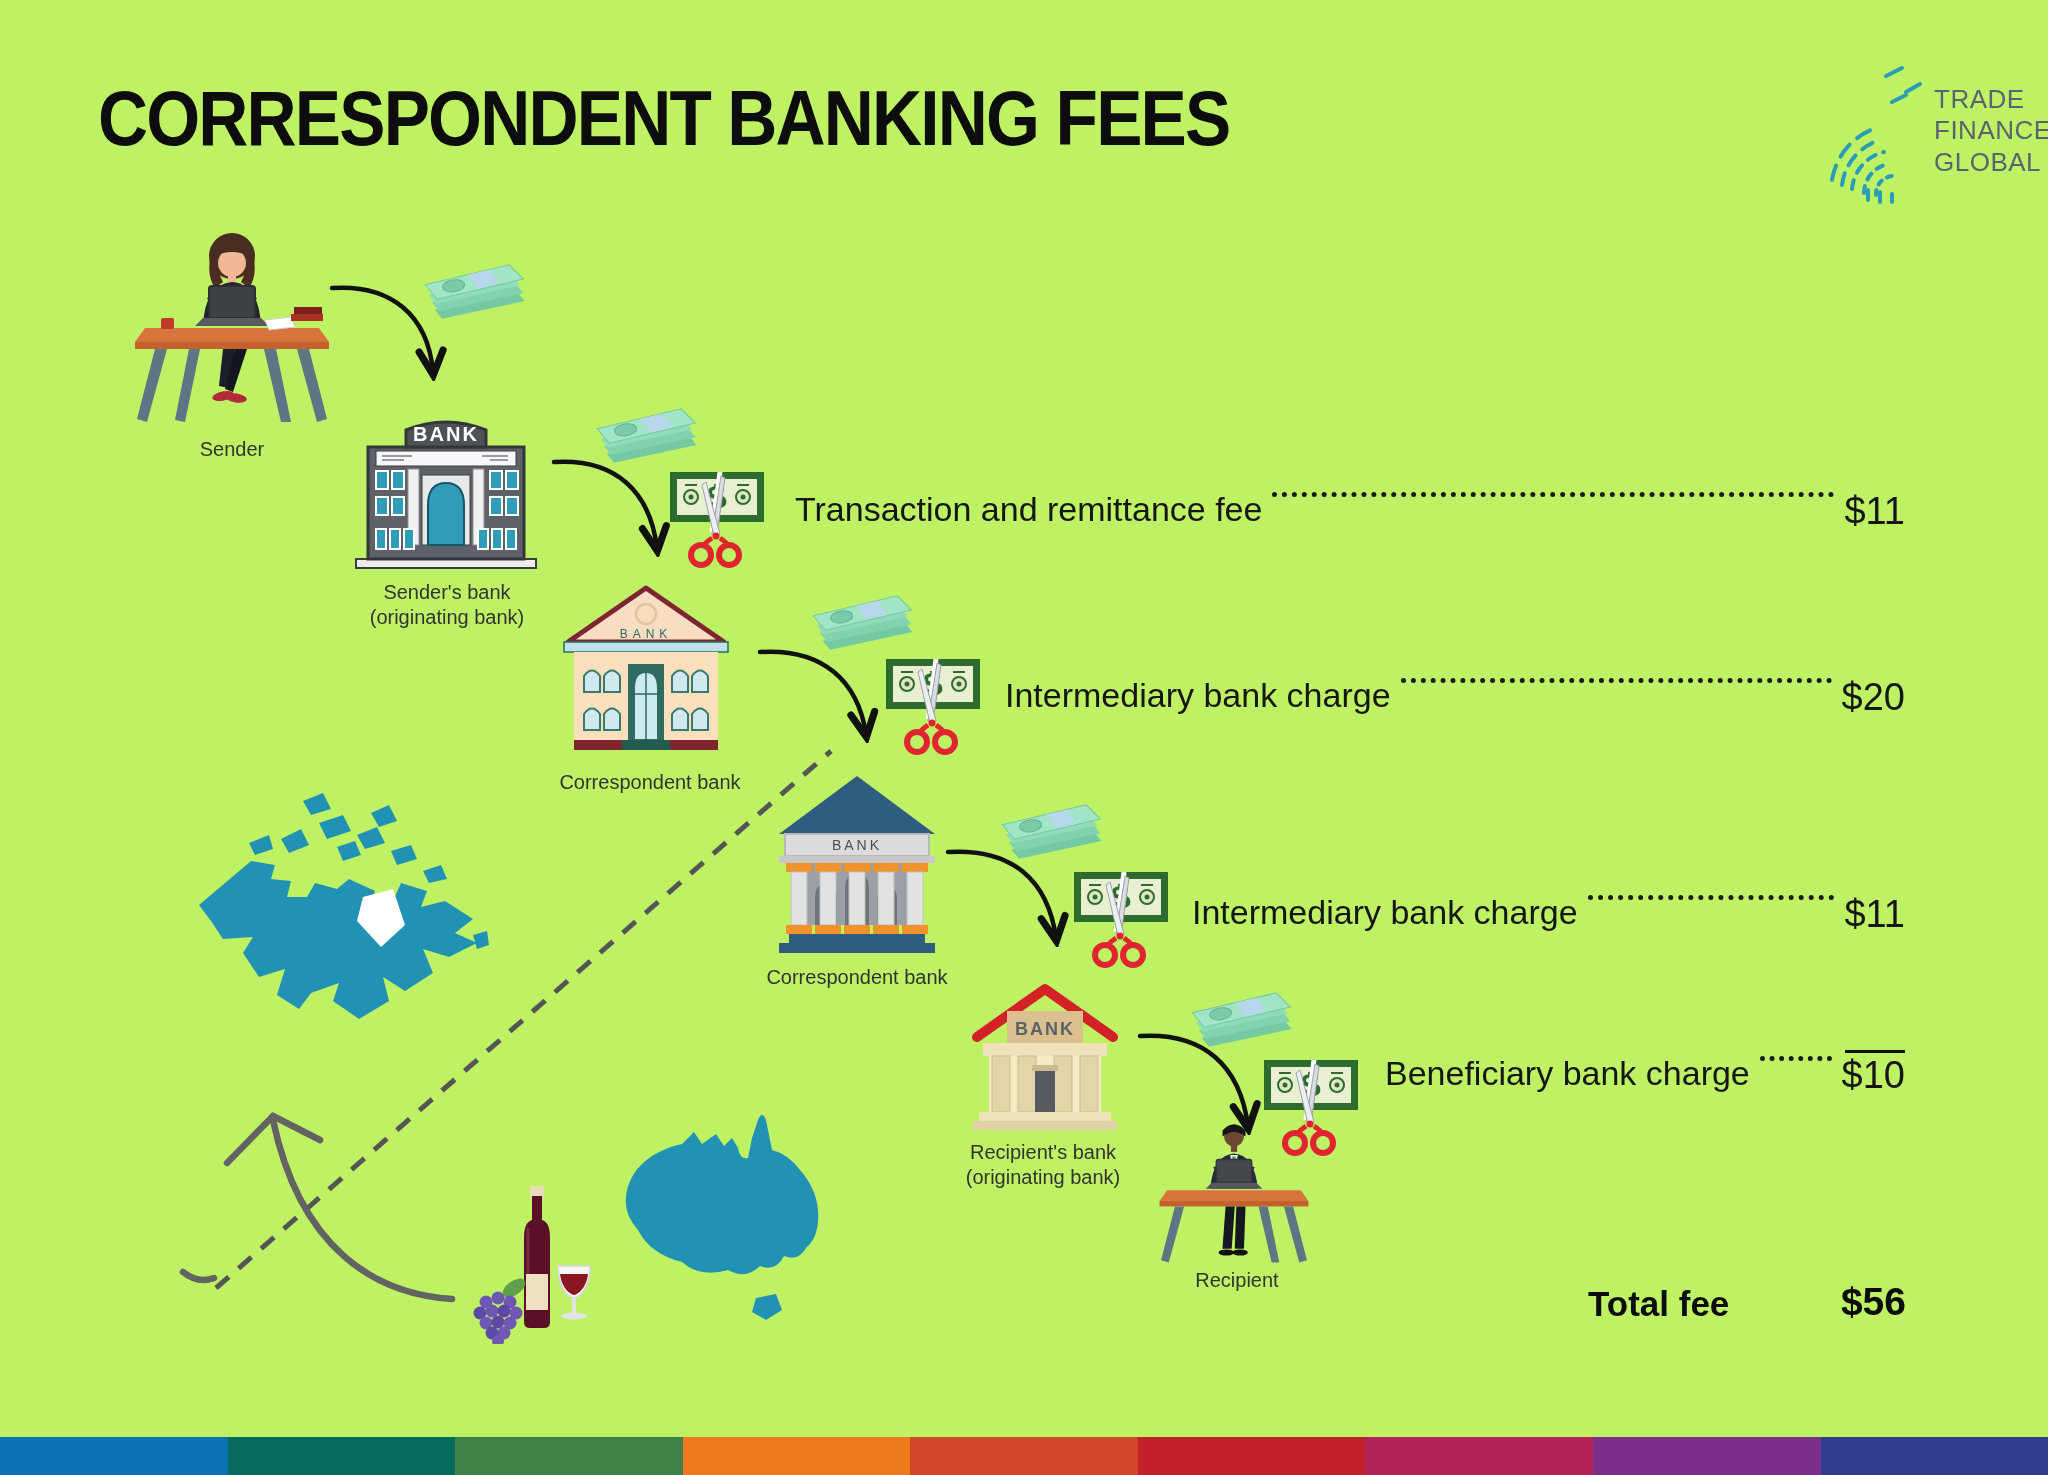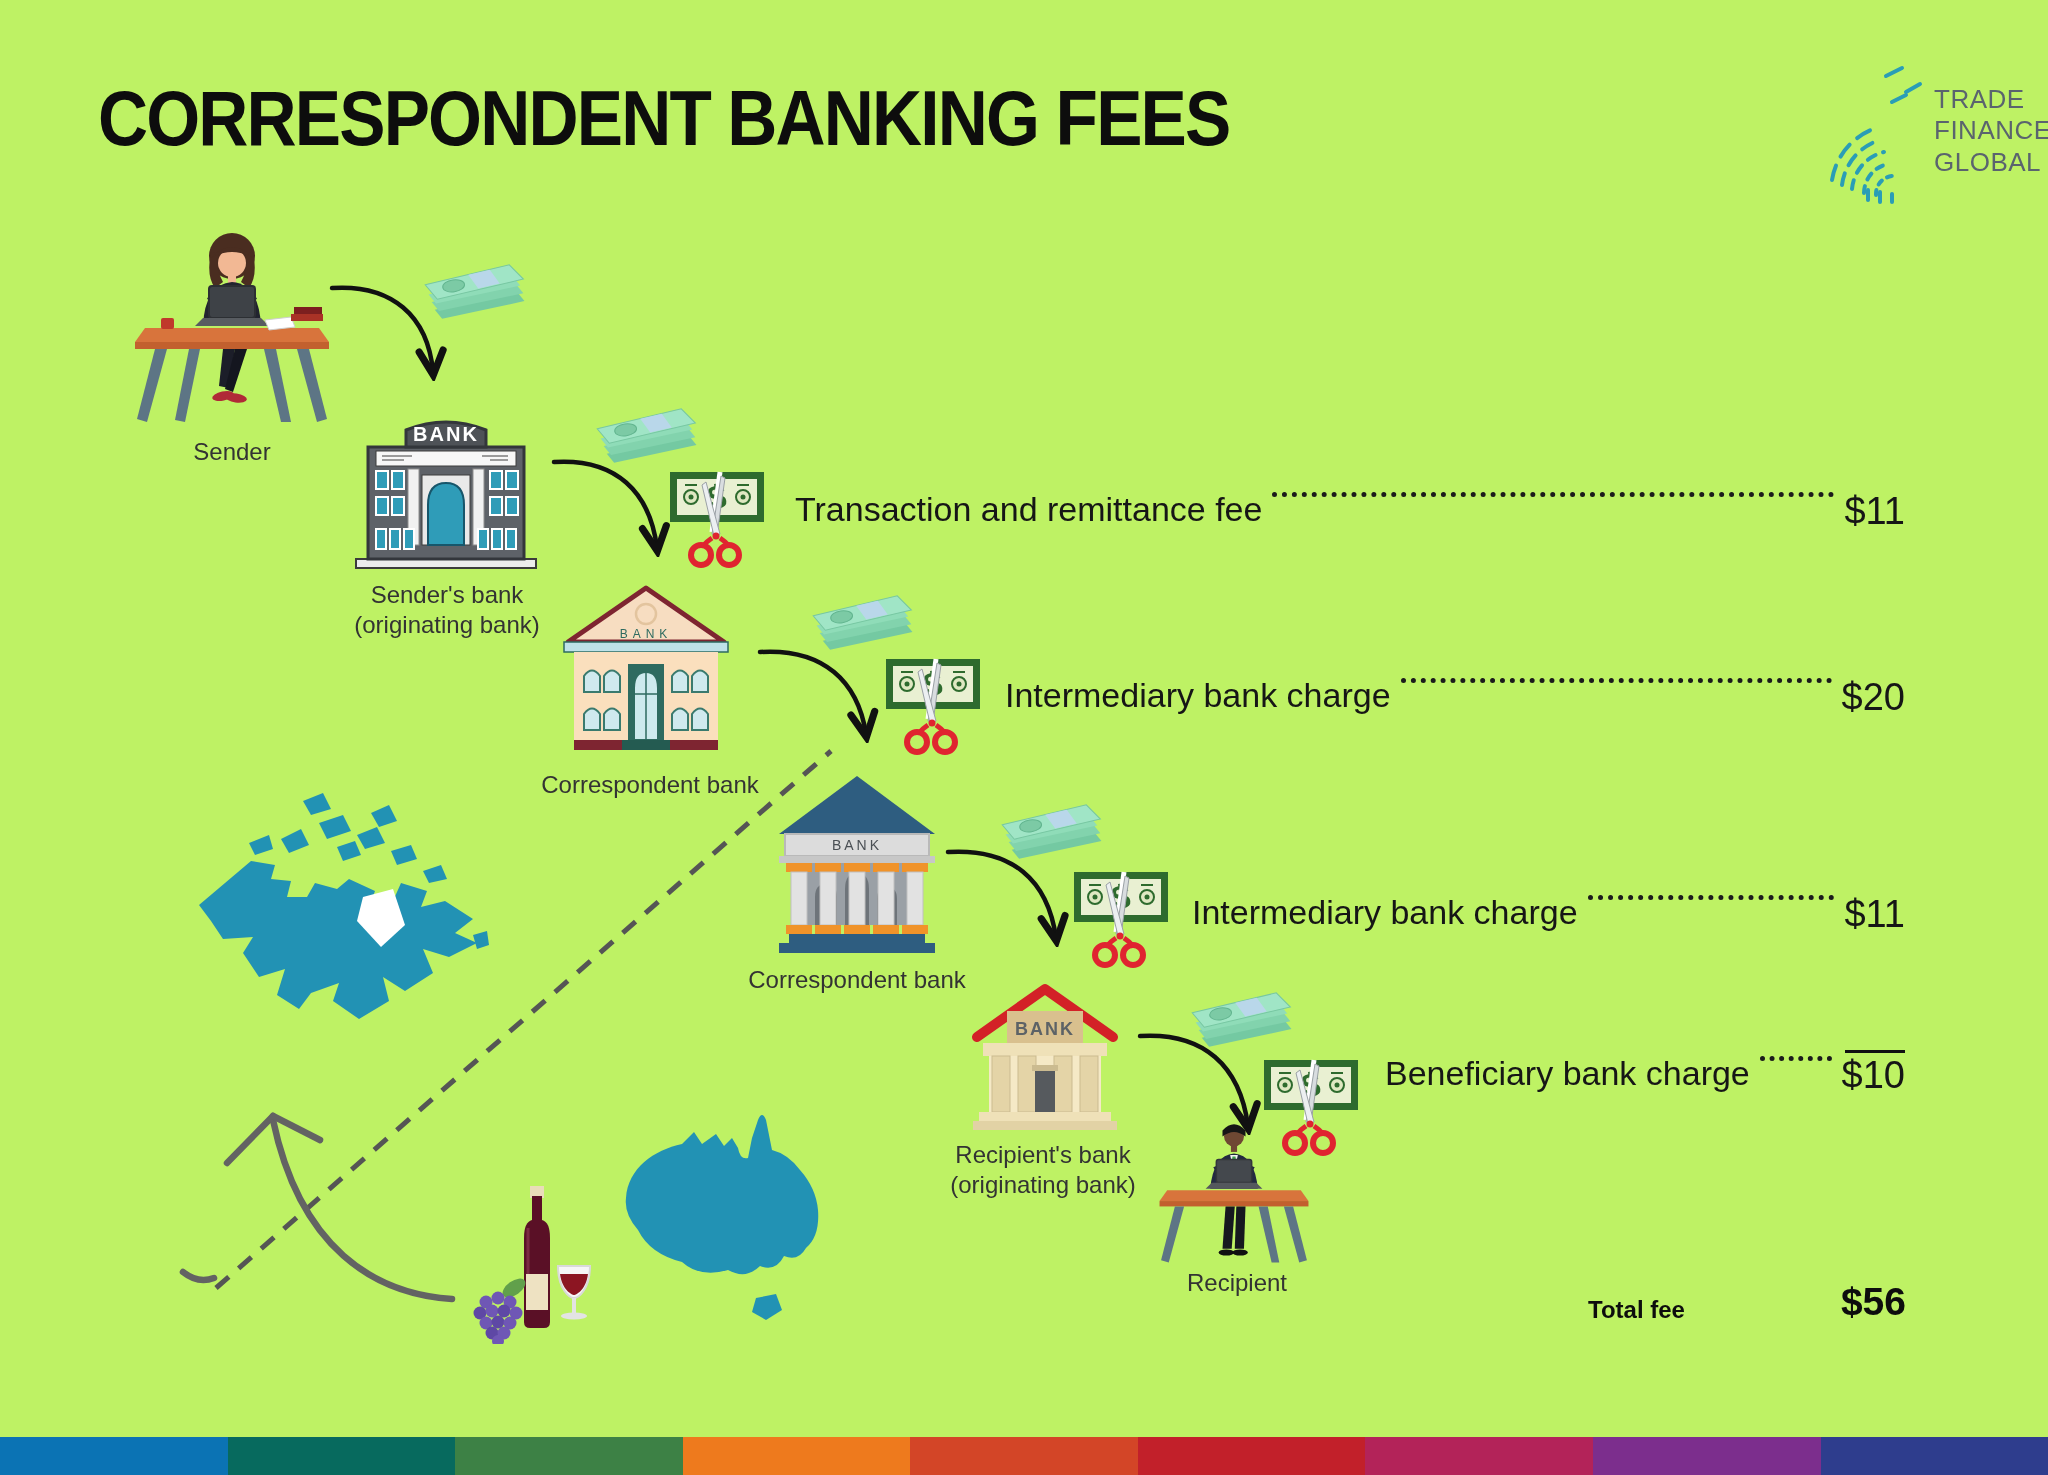--- a/index.html
+++ b/index.html
@@ -4,29 +4,29 @@
 <style>
   html,body{margin:0;padding:0;background:#fff;}
   .page{position:relative;width:2048px;height:1475px;background:#bef264;overflow:hidden;
         font-family:"Liberation Sans",sans-serif;}
   .abs{position:absolute;}
   .title{position:absolute;left:98px;top:74px;font-size:77px;font-weight:900;
          letter-spacing:-2px;color:#0d0d0d;transform:scaleX(.9);transform-origin:left top;white-space:nowrap;}
   .logo{position:absolute;left:1822px;top:58px;display:flex;align-items:center;gap:8px;}
   .logo-text{display:flex;flex-direction:column;justify-content:center;color:#5a646e;
              font-size:26px;line-height:1.2;letter-spacing:.5px;}
-  .node-label{position:absolute;text-align:center;color:#333;font-size:24px;line-height:1.25;}
+  .node-label{position:absolute;text-align:center;color:#333;font-size:20px;line-height:1.25;}
   .fee-row{position:absolute;display:flex;align-items:flex-start;color:#161616;}
   .fee-label{font-size:34px;line-height:1;white-space:nowrap;}
   .fee-dots{flex:1;border-bottom:5px dotted #1b1b1b;margin:0 10px 7px 10px;min-width:24px;}
   .fee-amount{font-size:38px;line-height:1;white-space:nowrap;}
   .sum-line{position:absolute;background:#111;height:3px;}
   .total-row{position:absolute;display:flex;justify-content:space-between;align-items:flex-end;
              font-weight:bold;color:#0d0d0d;}
-  .total-label{font-size:24px;}
+  .total-label{font-size:35px;}
   .total-amount{font-size:39px;}
   .footer{position:absolute;left:0;right:0;bottom:0;height:38px;display:flex;}
   .footer>div{flex:1;}
   svg text{font-family:"Liberation Sans",sans-serif;}
 </style>
 </head>
 <body>
 
 <div class="page">
 

